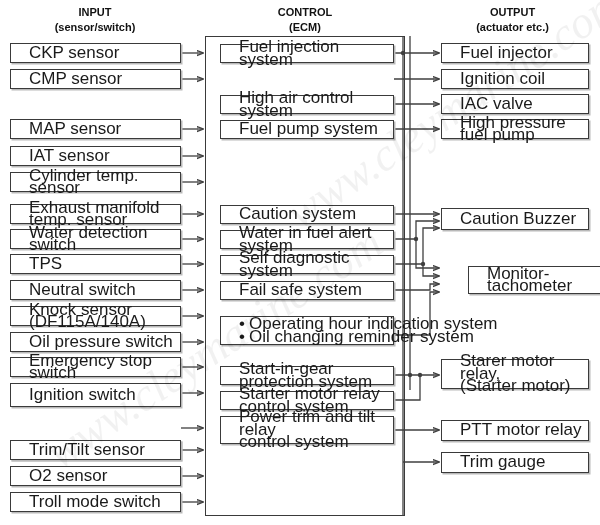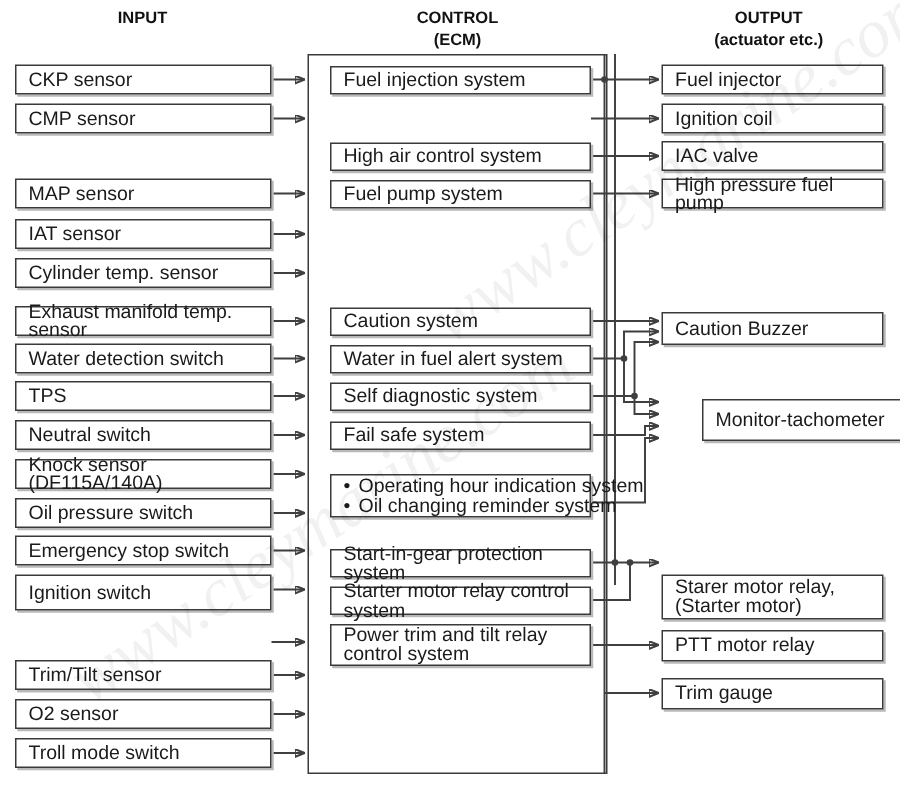--- a/index.html
+++ b/index.html
@@ -36,24 +36,24 @@
     font-weight: bold;
     color: #111;
     line-height: 15px;
     z-index: 3;
   }
   .box {
     position: absolute;
     box-sizing: border-box;
     border: 1.3px solid #3a3a3a;
     background: #ffffff;
-    font-size: 13px;
+    font-size: 17px;
     color: #1a1a1a;
     line-height: 12.5px;
-    padding-left: 8px;
+    padding-left: 18px;
     display: flex;
     flex-direction: column;
     justify-content: center;
     z-index: 3;
     box-shadow: 1.5px 1.5px 0 0 #b9b9b9;
   }
   .box.two-line { line-height: 12.6px; }
   .ecm-frame {
     position: absolute;
     box-sizing: border-box;
@@ -90,20 +90,21 @@
   }
   svg.wires .dot { fill: #3f3f3f; stroke: none; }
 </style>
 </head>
 <body>
 
 <div id="page">
 
   <div class="col-head" style="left:10px; top:5px; width:170px;">
     <div>INPUT</div>
+    <div>(sensor/switch)</div>
   </div>
   <div class="col-head" style="left:220px; top:5px; width:170px;">
     <div>CONTROL</div>
     <div>(ECM)</div>
   </div>
   <div class="col-head" style="left:430px; top:5px; width:165px;">
     <div>OUTPUT</div>
     <div>(actuator etc.)</div>
   </div>
 
@@ -293,21 +294,21 @@
   </div>
   <div class="box" style="left:441px; top:119px; width:148px; height:20px;">
     <span>High pressure fuel pump</span>
   </div>
   <div class="box" style="left:441px; top:208px; width:148px; height:22px;">
     <span>Caution Buzzer</span>
   </div>
   <div class="box" style="left:441px; top:266px; width:148px; height:28px;margin-left:27px;">
     <span>Monitor-tachometer</span>
   </div>
-  <div class="box two-line" style="left:441px; top:359px; width:148px; height:30px;margin-top:24px;">
+  <div class="box two-line" style="left:441px; top:359px; width:148px; height:30px;">
     <span>Starer motor relay,</span>
     <span>(Starter motor)</span>
   </div>
   <div class="box" style="left:441px; top:420px; width:148px; height:21px;">
     <span>PTT motor relay</span>
   </div>
   <div class="box" style="left:441px; top:452px; width:148px; height:21px;">
     <span>Trim gauge</span>
   </div>
 

